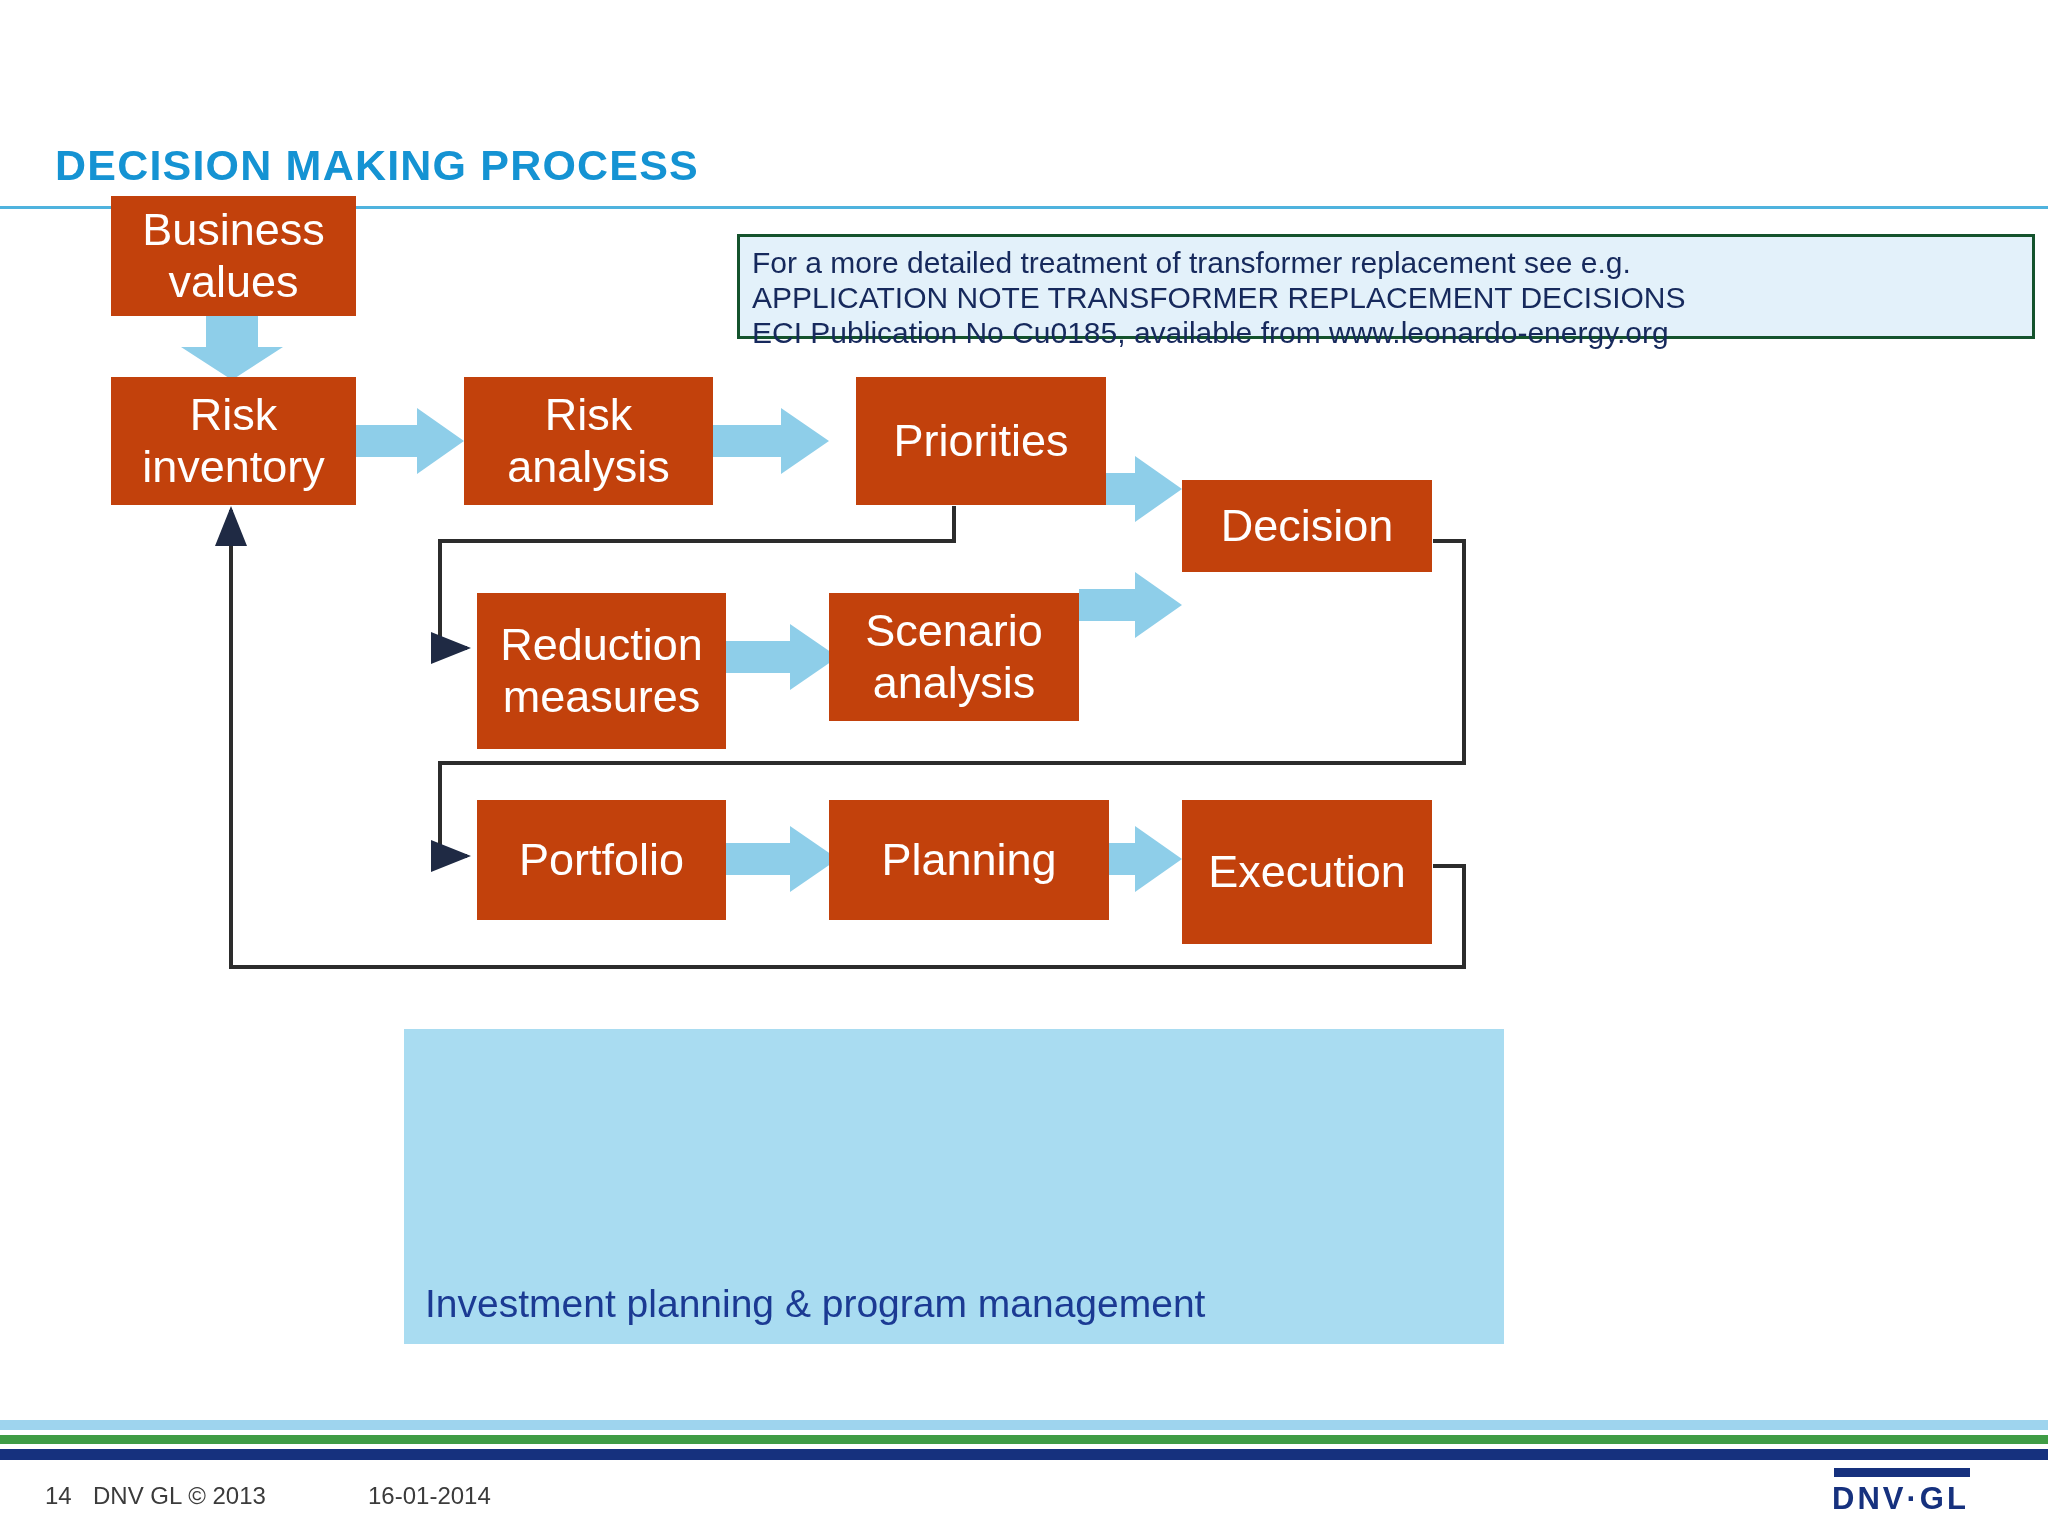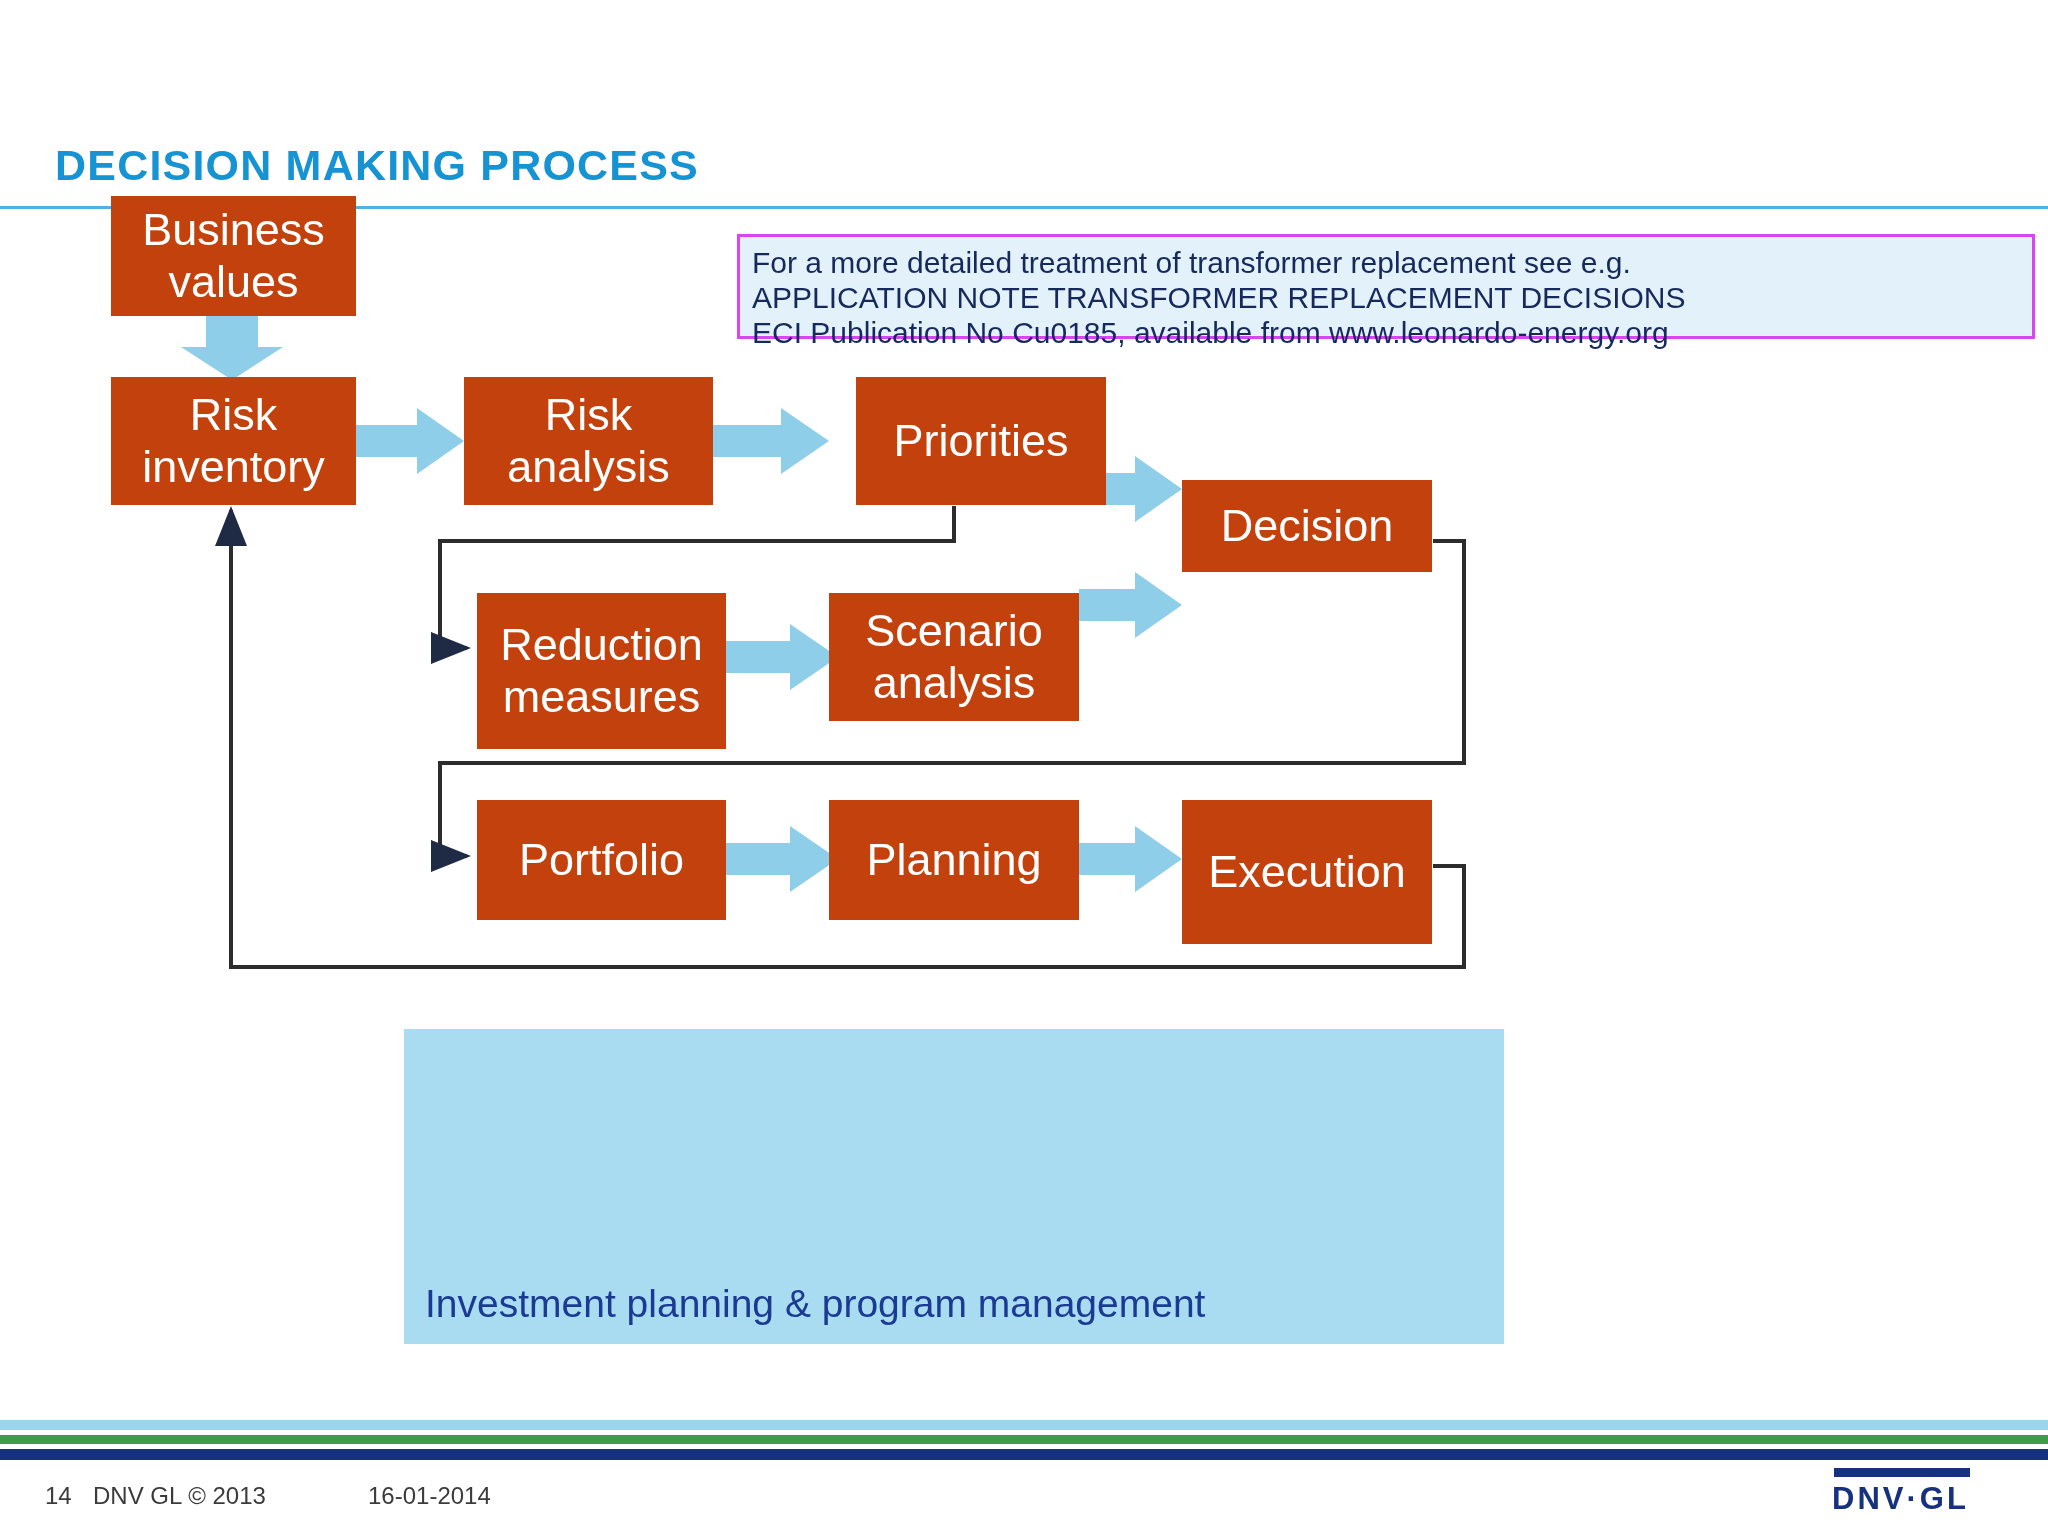--- a/index.html
+++ b/index.html
@@ -36,21 +36,21 @@
   }
 
   
   #note-box {
     position: absolute;
     left: 737px;
     top: 234px;
     width: 1298px;
     height: 105px;
     background: #e3f1fa;
-    border: 3px solid #d946ef;
+    border: 3px solid #14532d;
     box-sizing: border-box;
     padding: 8px 0 0 12px;
   }
   #note-box .note-line {
     color: #16295c;
     font-size: 30px;
     line-height: 35px;
     white-space: nowrap;
   }
 
@@ -250,21 +250,21 @@
     <div>
       <div>Scenario</div>
       <div>analysis</div>
     </div>
   </div>
 
   <div class="pbox" style="left:477px; top:800px; width:249px; height:120px;">
     <div>Portfolio</div>
   </div>
 
-  <div class="pbox" style="left:829px; top:800px; width:250px; height:120px;">
+  <div class="pbox" style="left:829px; top:800px; width:280px; height:120px;">
     <div>Planning</div>
   </div>
 
   <div class="pbox" style="left:1182px; top:800px; width:250px; height:144px;">
     <div>Execution</div>
   </div>
 
 </div>
 
 <div id="footer-stripes">

